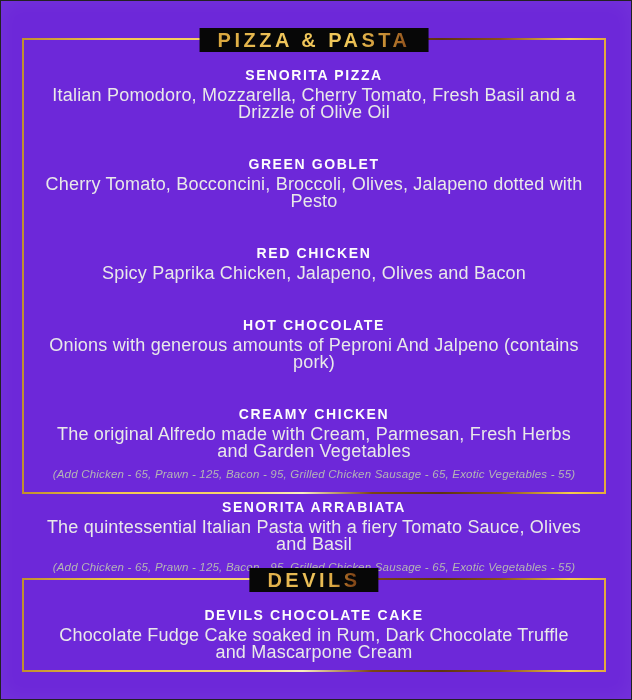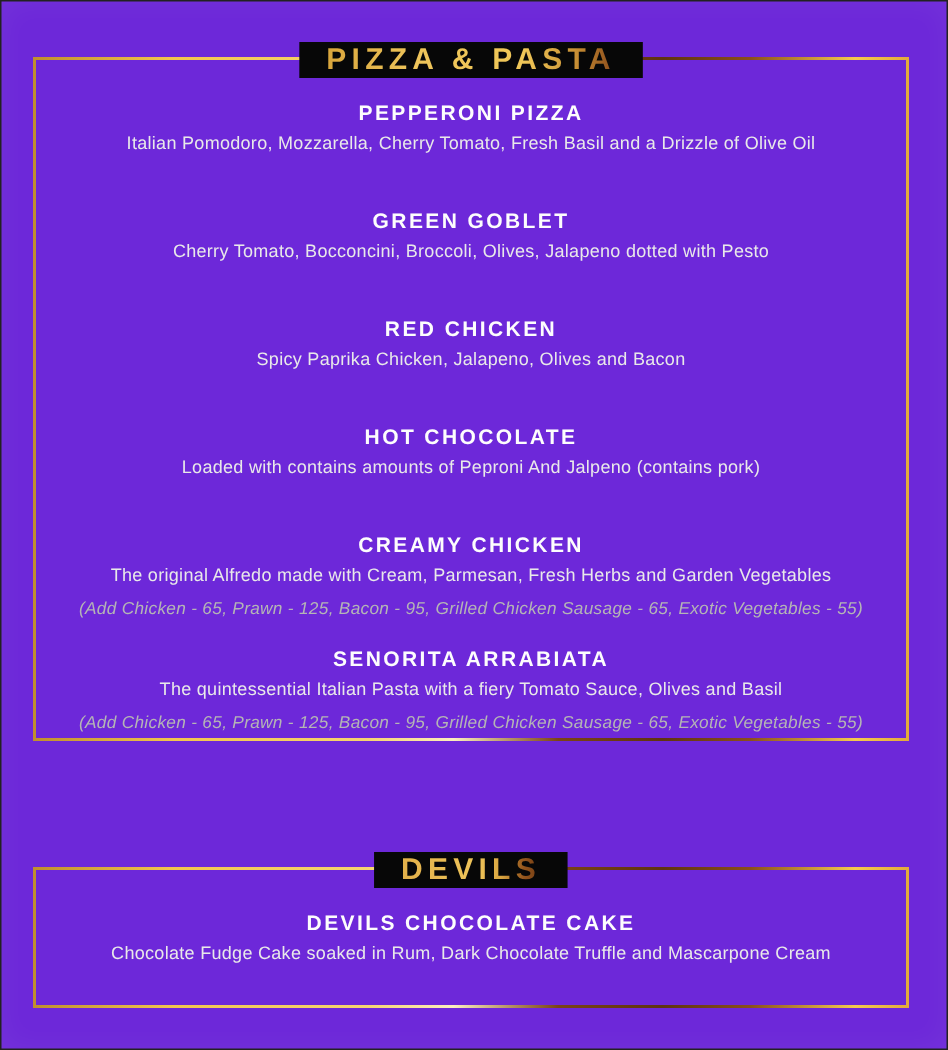--- a/index.html
+++ b/index.html
@@ -56,21 +56,21 @@
   .item-name{
     color:#fdfdfd;
     font-size:14px;
     font-weight:600;
     letter-spacing:1.6px;
     line-height:18px;
   }
   .item-desc{
     margin-top:3px;
     color:#e9e9e9;
-    font-size:12px;
+    font-size:18px;
     font-weight:400;
     letter-spacing:0.2px;
     line-height:17px;
   }
   .item-note{
     margin-top:6px;
     color:#b5b5b5;
     font-size:11.5px;
     font-style:italic;
     font-weight:500;
@@ -83,37 +83,37 @@
 
 <div class="canvas">
 
   <div class="section-box box-pizza">
     <div class="section-heading">
       <span class="gold">PIZZA &amp; PASTA</span>
     </div>
     <div class="section-content">
 
       <div class="menu-item">
-        <div class="item-name">PEPPERONI PIZZA</div>
+        <div class="item-name">SENORITA PIZZA</div>
         <div class="item-desc">Italian Pomodoro, Mozzarella, Cherry Tomato, Fresh Basil and a Drizzle of Olive Oil</div>
       </div>
 
       <div class="menu-item">
         <div class="item-name">GREEN GOBLET</div>
         <div class="item-desc">Cherry Tomato, Bocconcini, Broccoli, Olives, Jalapeno dotted with Pesto</div>
       </div>
 
       <div class="menu-item">
         <div class="item-name">RED CHICKEN</div>
         <div class="item-desc">Spicy Paprika Chicken, Jalapeno, Olives and Bacon</div>
       </div>
 
       <div class="menu-item">
         <div class="item-name">HOT CHOCOLATE</div>
-        <div class="item-desc">Loaded with contains amounts of Peproni And Jalpeno (contains pork)</div>
+        <div class="item-desc">Onions with generous amounts of Peproni And Jalpeno (contains pork)</div>
       </div>
 
       <div class="menu-item has-note">
         <div class="item-name">CREAMY CHICKEN</div>
         <div class="item-desc">The original Alfredo made with Cream, Parmesan, Fresh Herbs and Garden Vegetables</div>
         <div class="item-note">(Add Chicken - 65, Prawn - 125, Bacon - 95, Grilled Chicken Sausage - 65, Exotic Vegetables - 55)</div>
       </div>
 
       <div class="menu-item has-note">
         <div class="item-name">SENORITA ARRABIATA</div>

